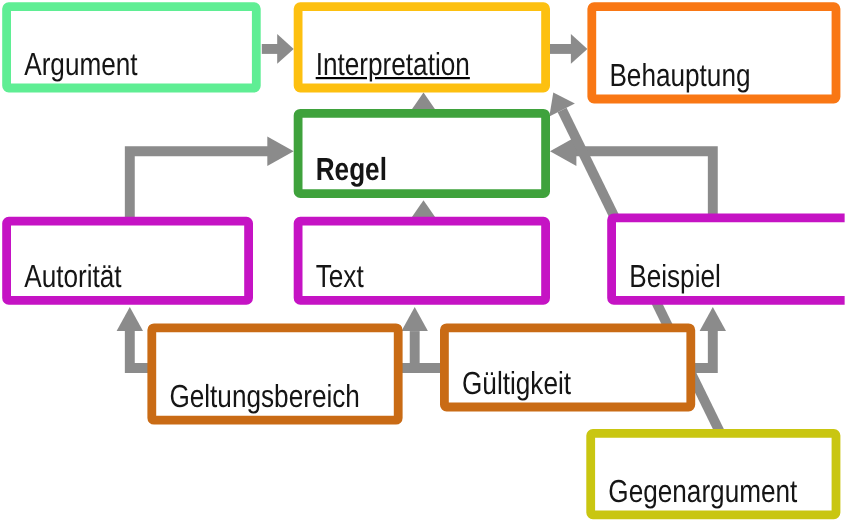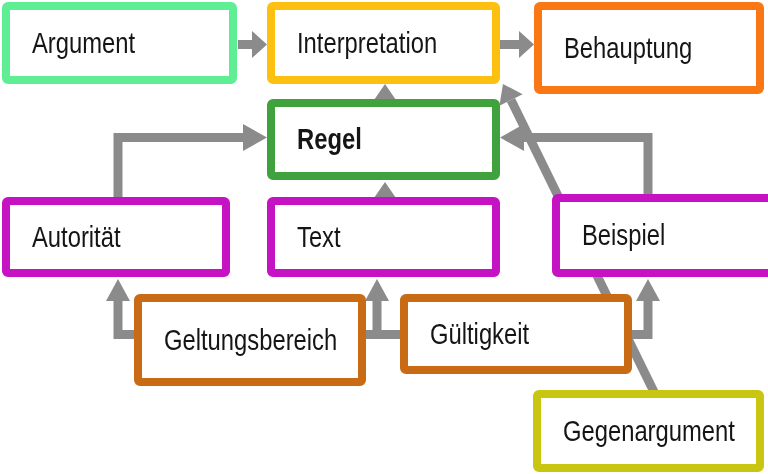--- a/index.html
+++ b/index.html
@@ -14,22 +14,22 @@
     position:absolute;left:0;top:0;width:768px;height:474px;
     z-index:0;
   }
   .node{
     position:absolute;
     box-sizing:border-box;
     background:#ffffff;
     border:8px solid #000;
     border-radius:6px;
     display:flex;
-    align-items:center;
-    padding-left:22px;
+    align-items:flex-end;
+    padding-left:12px;
     z-index:1;
   }
   .node .label{
     font-size:29px;
     color:#151515;
     white-space:nowrap;
     transform:scaleX(0.82);
     transform-origin:left center;
     letter-spacing:0px;
   }
@@ -101,21 +101,21 @@
     <g>
       <path class="shaft" d="M656,396 L511,100" stroke="#8B8B8B"></path>
       <polygon class="head" points="503,84 522.6,94.2 499.4,105.8" fill="#8B8B8B"></polygon>
     </g>
   </svg>
 
   <div class="node n-argument" style="border-color: rgb(95, 238, 148);">
     <span class="label">Argument</span>
   </div>
 
-  <div class="node n-interpretation" style="border-color: rgb(253, 192, 16);">
+  <div class="node n-interpretation" style="border-color: rgb(253, 192, 16); text-decoration: underline;">
     <span class="label">Interpretation</span>
   </div>
 
   <div class="node n-behauptung" style="border-color: rgb(249, 119, 20);">
     <span class="label">Behauptung</span>
   </div>
 
   <div class="node n-regel" style="border-color: rgb(63, 162, 60); font-weight: bold;">
     <span class="label">Regel</span>
   </div>

